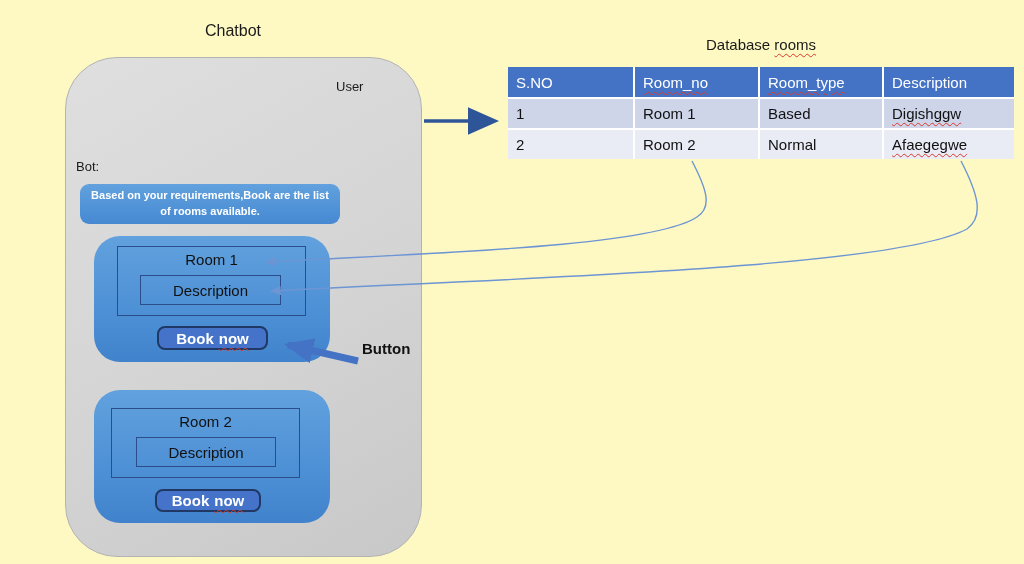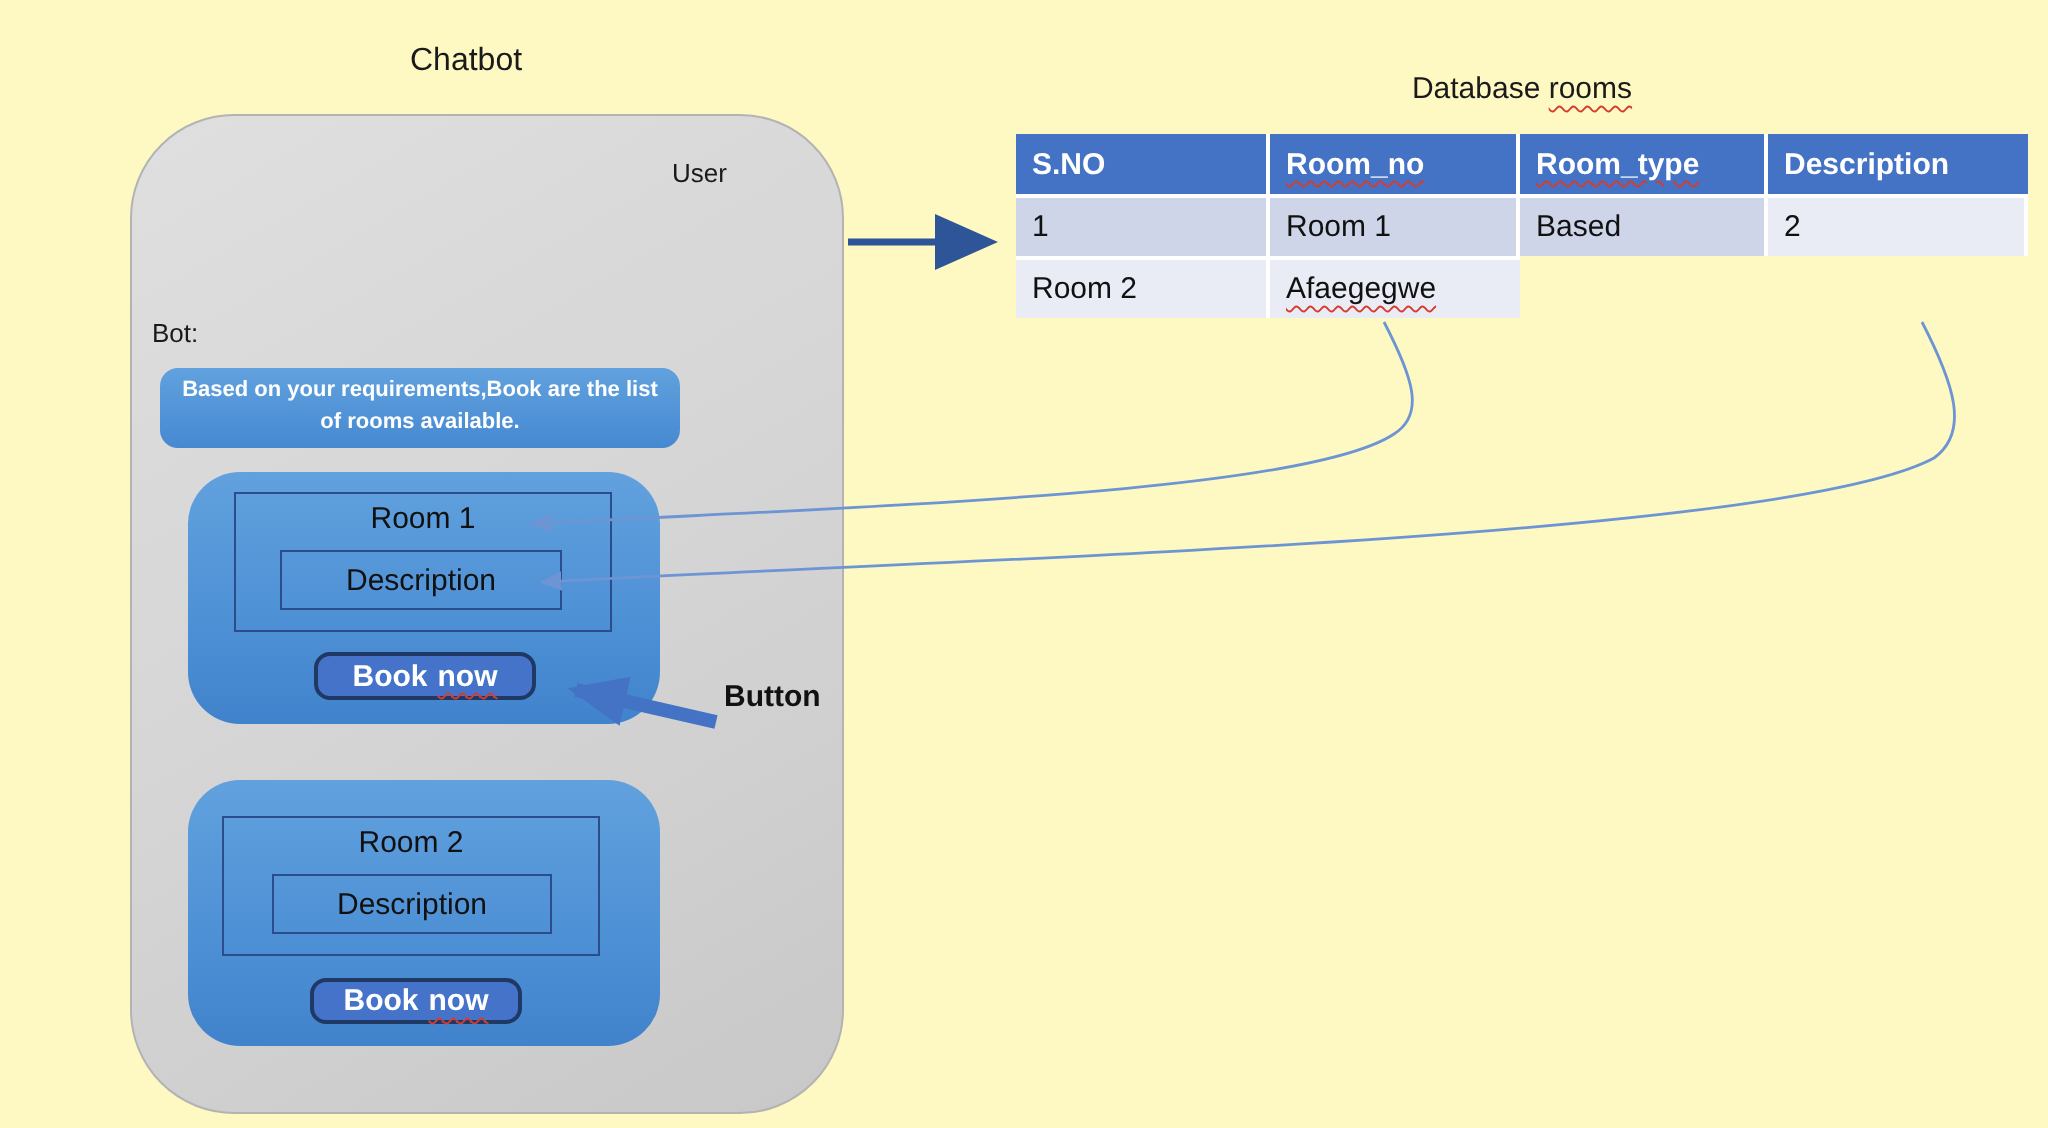--- a/index.html
+++ b/index.html
@@ -71,21 +71,21 @@
   #room2-book{left:61px;top:99px;width:106px;height:23px;}
   .book-btn .squiggle{margin-left:5px;}
   #button-annotation{left:362px;top:340px;font-size:15px;color:#111;font-weight:bold;}
   
   #db-title{left:508px;top:36px;width:506px;text-align:center;font-size:15px;}
   #db-table{
     left:508px;top:67px;width:506px;
     display:grid;grid-template-columns:127px 125px 124px 130px;grid-template-rows:30px 31px 31px;
   }
   .th{
-    background:var(--accent-blue);color:#fff;font-weight:bold;font-size:15px;
+    background:var(--accent-blue);color:#fff;font-weight:normal;font-size:15px;
     display:flex;align-items:center;padding-left:8px;box-sizing:border-box;
     border-right:2px solid #fff;
   }
   .td{
     font-size:15px;color:#111;display:flex;align-items:center;padding-left:8px;
     box-sizing:border-box;border-right:2px solid #fff;border-top:2px solid #fff;
   }
   .last-col{border-right:none;}
   .row-odd{background:var(--row-odd);}
   .row-even{background:var(--row-even);}
@@ -146,23 +146,27 @@
         <span class="squiggle">Room_no</span>
       </div>
     <div class="th">
         <span class="squiggle">Room_type</span>
       </div>
     <div class="th last-col">Description</div>
 
     <div class="td row-odd">1</div>
     <div class="td row-odd">Room 1</div>
     <div class="td row-odd">Based</div>
+    <div class="td row-odd last-col">
+        <span class="squiggle">Digishggw</span>
+      </div>
 
     <div class="td row-even">2</div>
     <div class="td row-even">Room 2</div>
+    <div class="td row-even">Normal</div>
     <div class="td row-even last-col">
         <span class="squiggle">Afaegegwe</span>
       </div>
   </div>
 
   <svg class="abs" id="arrows" viewBox="0 0 1024 564">
     <defs>
       <marker id="mDark" markerWidth="9" markerHeight="8" refX="7" refY="4" orient="auto">
         <path class="head-dark" d="M0,0 L9,4 L0,8 z"></path>
       </marker>

